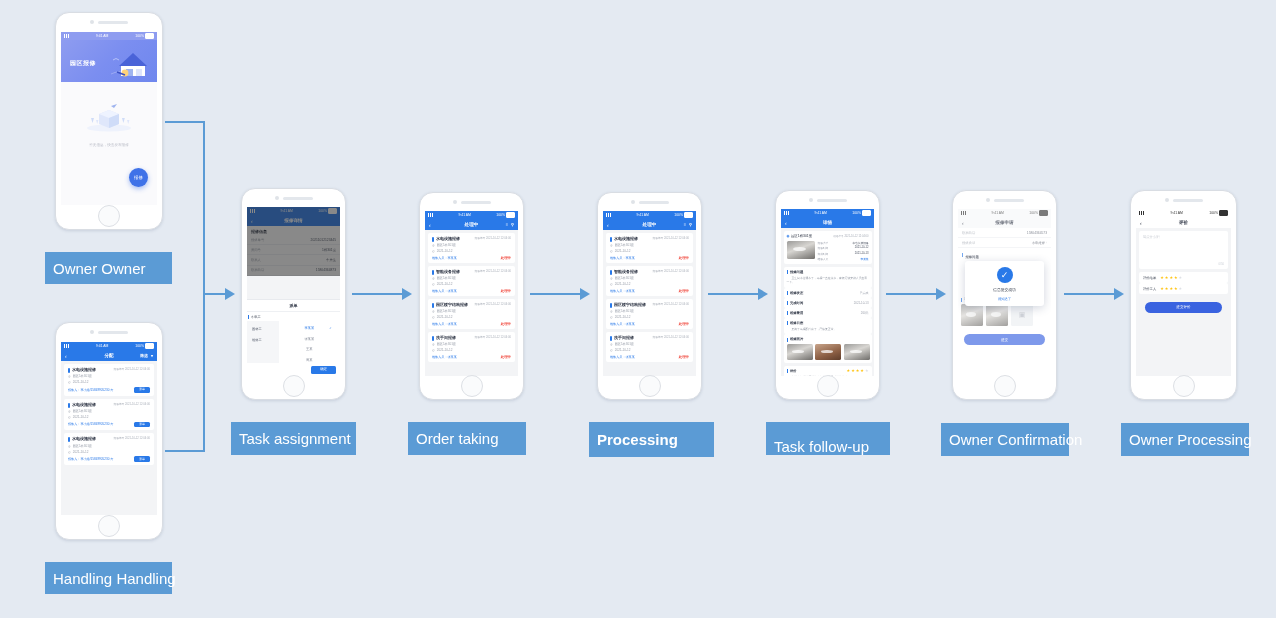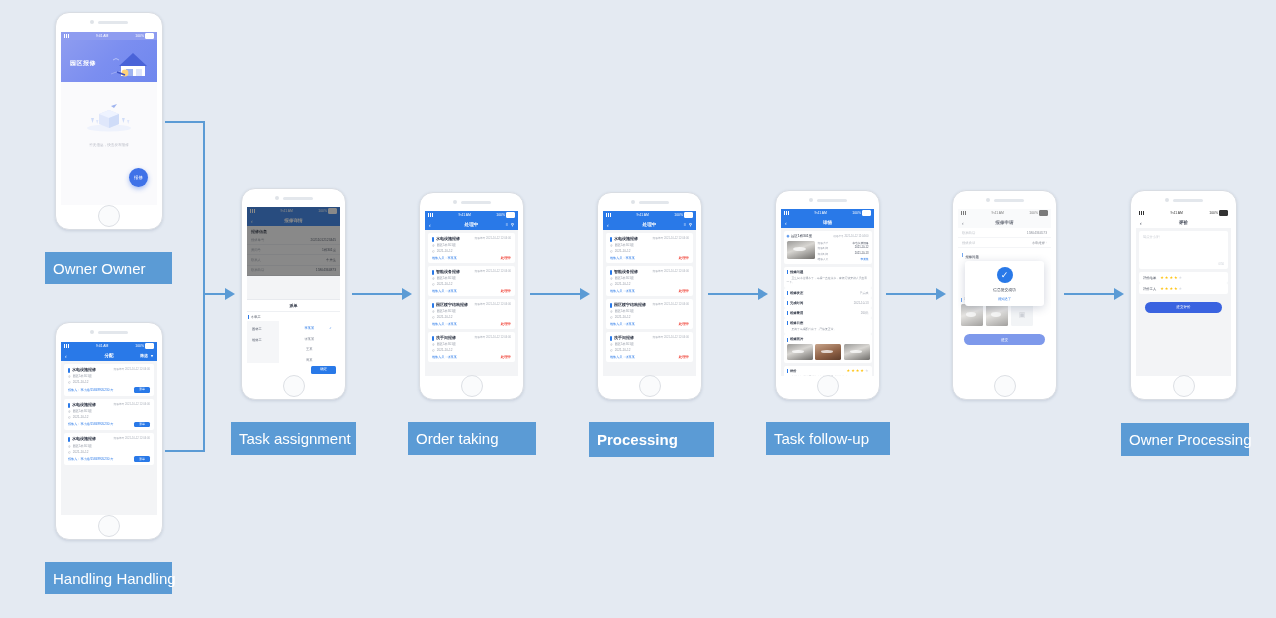--- a/index.html
+++ b/index.html
@@ -527,21 +527,21 @@
             <div class="card-foot">
               <div class="card-link">维修人员：张某某</div>
               <div class="status-red">处理中</div>
             </div>
           </div>
         </div>
     </div>
     <div class="phone-home" style="bottom:2px;"></div>
   </div>
 
-  <div class="label" style="left:408px;top:422px;width:128px;height:33px;">
+  <div class="label" style="left:408px;top:422px;width:118px;height:33px;">
     <span>Order taking</span>
   </div>
 
   <div class="phone" style="left:597px;top:192px;width:105px;height:208px;">
     <div class="phone-speaker">
       <span class="phone-cam"></span>
       <span class="phone-grill"></span>
     </div>
     <div class="screen" style="top:18px;bottom:23px;">
       <div class="statusbar bluehead">
@@ -726,21 +726,21 @@
               </div>
           </div>
           <div class="sec-text">师傅上门很快还很认真负责，只是感觉价格贵了。</div>
         </div>
 
       </div>
     </div>
     <div class="phone-home" style="bottom:2px;"></div>
   </div>
 
-  <div class="label" style="left:766px;top:422px;width:124px;height:33px;">
+  <div class="label" style="left:766px;top:422px;width:124px;height:33px;align-items:flex-end;">
     <span>Task follow-up</span>
   </div>
 
   <div class="phone" style="left:952px;top:190px;width:105px;height:210px;">
     <div class="phone-speaker">
       <span class="phone-cam"></span>
       <span class="phone-grill"></span>
     </div>
     <div class="screen" style="top:18px;bottom:23px;background:#fff;">
       <div class="statusbar dark" style="background:#f6f7f9;">
@@ -789,20 +789,23 @@
       <div class="modal-mask"></div>
       <div class="modal">
         <div class="modal-check">✓</div>
         <div class="modal-title">信息提交成功</div>
         <div class="modal-link">我知道了</div>
       </div>
     </div>
     <div class="phone-home" style="bottom:2px;"></div>
   </div>
 
+  <div class="label" style="left:941px;top:423px;width:128px;height:33px;">
+    <span>Owner Confirmation</span>
+  </div>
 
   <div class="phone" style="left:1130px;top:190px;width:107px;height:210px;">
     <div class="phone-speaker">
       <span class="phone-cam"></span>
       <span class="phone-grill"></span>
     </div>
     <div class="screen" style="top:18px;bottom:23px;background:#f3f4f6;">
       <div class="statusbar dark" style="background:#fff;">
         <span class="sb-left">
             <span class="sig"></span>

